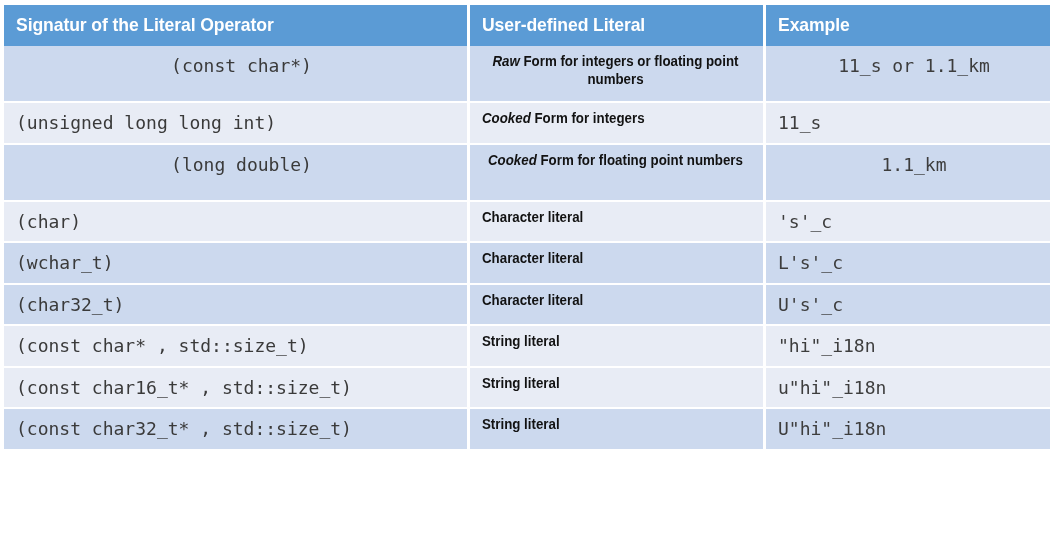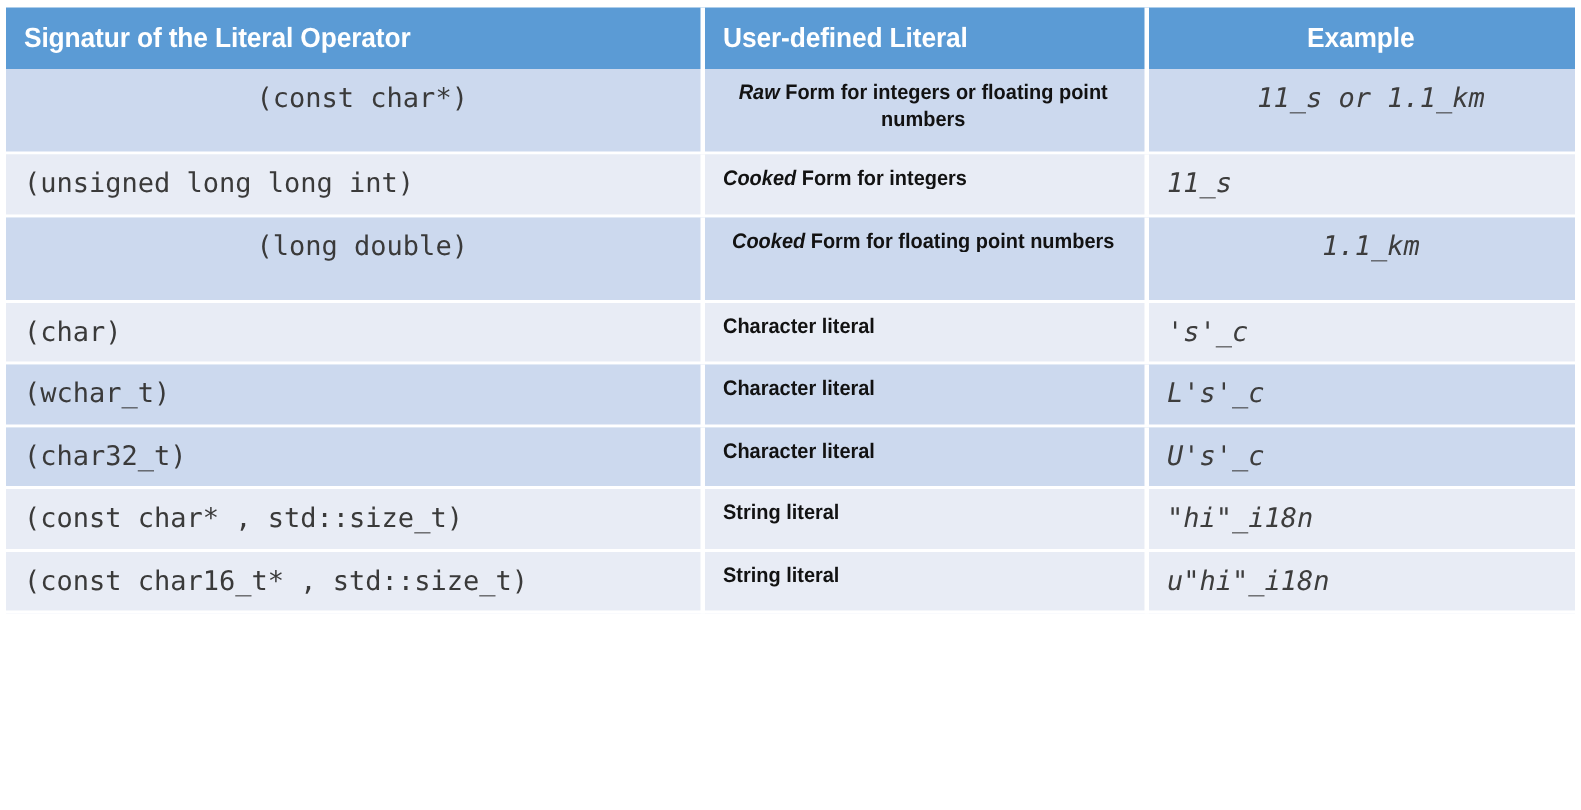--- a/index.html
+++ b/index.html
@@ -38,29 +38,29 @@
     font-weight: bold;
     font-size: 18.5px;
     text-align: left;
     padding: 8px 0 9px 12px;
     height: 41px;
     vertical-align: middle;
     border-right: 3px solid #ffffff;
     letter-spacing: -0.1px;
     white-space: nowrap;
   }
-  thead th.last { border-right: none; text-align: center; }
+  thead th.last { border-right: none; }
 
   tbody tr td {
     border-right: 3px solid #ffffff;
     border-bottom: 2px solid #ffffff;
     vertical-align: top;
     padding: 7px 0 7px 12px;
   }
-  tbody tr td.last { border-right: none; font-style: italic; }
+  tbody tr td.last { border-right: none; }
 
   tbody tr.dark td { background: #ccd9ee; }
   tbody tr.light td { background: #e8ecf5; margin-top: 44px; }
 
   
   td.code {
     font-family: "DejaVu Sans Mono", "Liberation Mono", monospace;
     font-size: 18px;
     color: #3a3a3a;
     letter-spacing: 0px;
@@ -169,16 +169,23 @@
             </td>
             <td class="code ex last">"hi"_i18n</td>
           </tr>
           <tr class="light norm">
             <td class="code">(const char16_t* , std::size_t)</td>
             <td class="desc">
               <span class="desc-inner"><span>String literal</span></span>
             </td>
             <td class="code ex last">u"hi"_i18n</td>
           </tr>
+          <tr class="dark norm">
+            <td class="code">(const char32_t* , std::size_t)</td>
+            <td class="desc">
+              <span class="desc-inner"><span>String literal</span></span>
+            </td>
+            <td class="code ex last">U"hi"_i18n</td>
+          </tr>
         </tbody>
     </table>
   </div>
 </div>
 
 </body></html>

